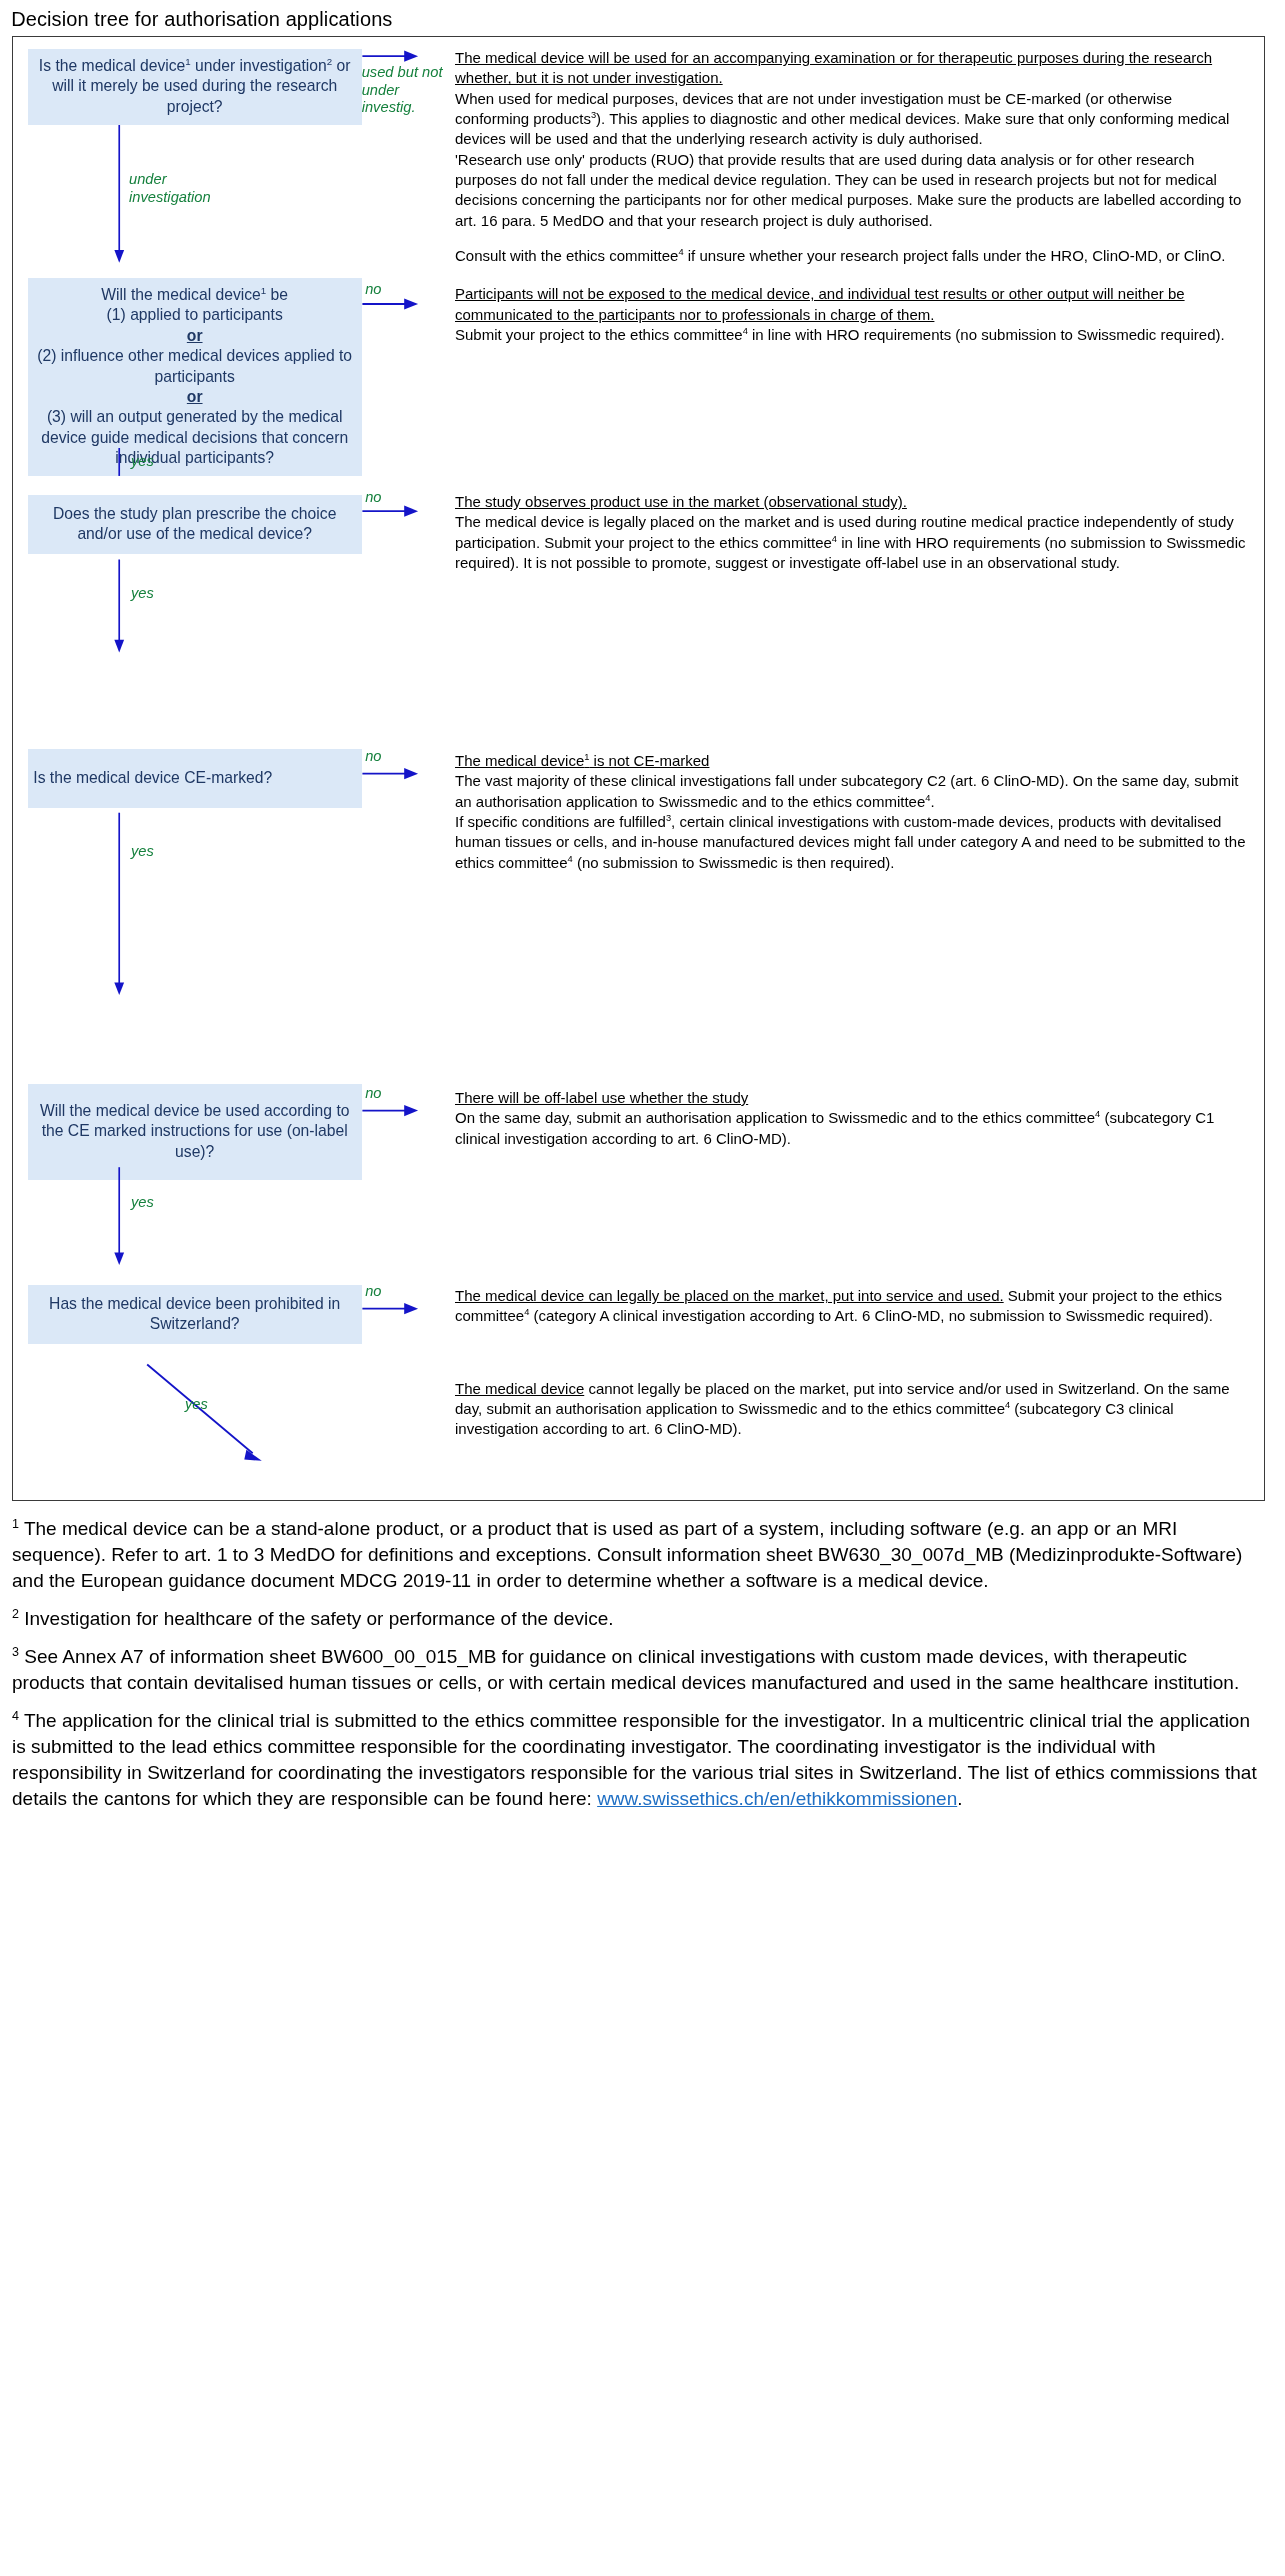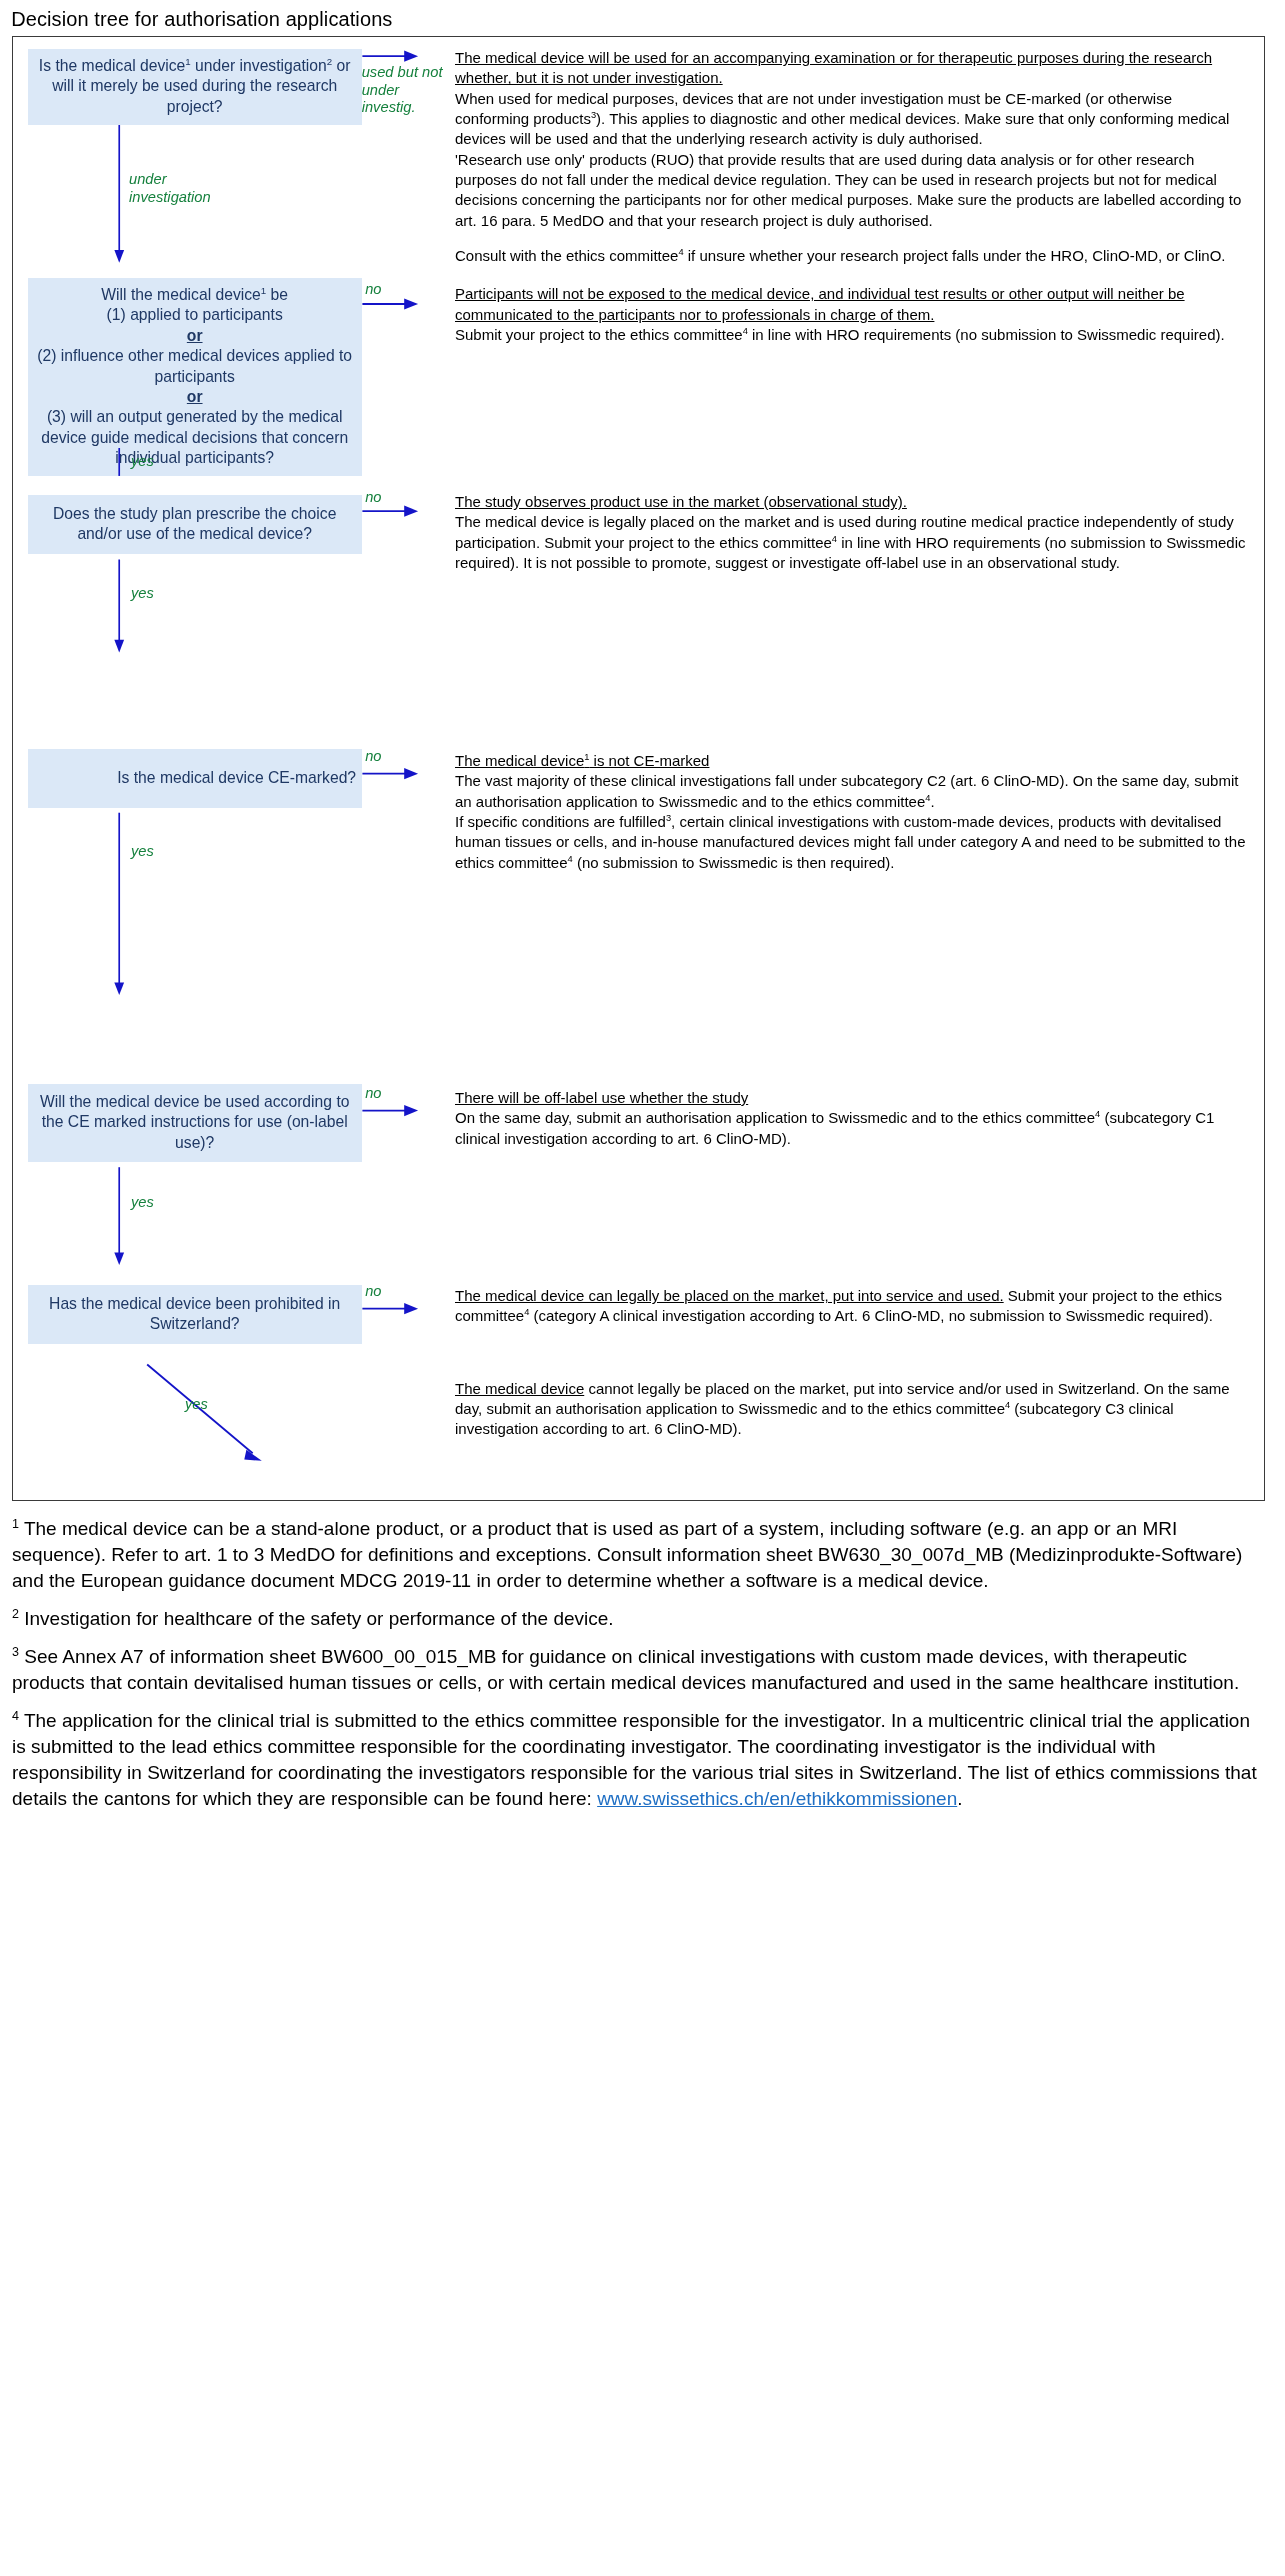--- a/index.html
+++ b/index.html
@@ -237,21 +237,21 @@
       <div class="text-col">
         <div class="explain" style="padding-top:11.2px;">
           <p class="hd">The study observes product use in the market (observational study).</p>
           <p>The medical device is legally placed on the market and is used during routine medical practice independently of study participation. Submit your project to the ethics committee<sup>4</sup> in line with HRO requirements (no submission to Swissmedic required). It is not possible to promote, suggest or investigate off-label use in an observational study.</p>
         </div>
       </div>
     </div>
 
     <div class="row" style="min-height:339px;">
       <div class="left-col">
-        <div class="decision-box" style="margin-top:9px;height:59px;display:flex;align-items:center;justify-content:flex-end;">
+        <div class="decision-box" style="margin-top:9px;height:59px;display:flex;align-items:center;justify-content:flex-start;">
           <span>Is the medical device CE-marked?</span>
         </div>
         <svg class="branch-svg" width="348" height="339" viewBox="0 0 498 485">
           <line x1="152" y1="104" x2="152" y2="352" stroke="#1414c8" stroke-width="2.4"></line>
           <polygon points="152,365 145,347 159,347" fill="#1414c8"></polygon>
         </svg>
         <span class="flow-label" style="left:118px; top:103px;">yes</span>
       </div>
       <div class="arrow-col">
         <svg class="branch-svg" width="94" height="84" viewBox="0 0 135 120">
@@ -264,21 +264,21 @@
         <div class="explain" style="padding-top:11.2px;">
           <p class="hd">The medical device<sup>1</sup> is not CE-marked</p>
           <p>The vast majority of these clinical investigations fall under subcategory C2 (art. 6 ClinO-MD). On the same day, submit an authorisation application to Swissmedic and to the ethics committee<sup>4</sup>.</p>
           <p>If specific conditions are fulfilled<sup>3</sup>, certain clinical investigations with custom-made devices, products with devitalised human tissues or cells, and in-house manufactured devices might fall under category A and need to be submitted to the ethics committee<sup>4</sup> (no submission to Swissmedic is then required).</p>
         </div>
       </div>
     </div>
 
     <div class="row" style="min-height:196px;">
       <div class="left-col">
-        <div class="decision-box" style="margin-top:4.9px;height:78px;display:flex;align-items:center;justify-content:center;">
+        <div class="decision-box" style="margin-top:4.9px;height:96px;display:flex;align-items:center;justify-content:center;">
           <span>Will the medical device be used according to the CE marked instructions for use (on-label use)?</span>
         </div>
         <svg class="branch-svg" width="348" height="196" viewBox="0 0 498 280">
           <line x1="152" y1="126" x2="152" y2="253" stroke="#1414c8" stroke-width="2.4"></line>
           <polygon points="152,266 145,248 159,248" fill="#1414c8"></polygon>
         </svg>
         <span class="flow-label" style="left:118px; top:115px;">yes</span>
       </div>
       <div class="arrow-col">
         <svg class="branch-svg" width="94" height="84" viewBox="0 0 135 120">

